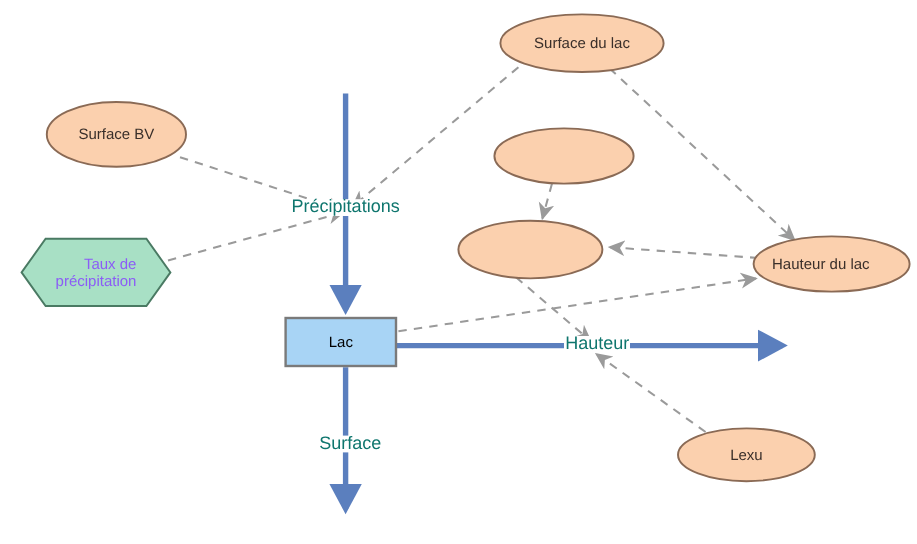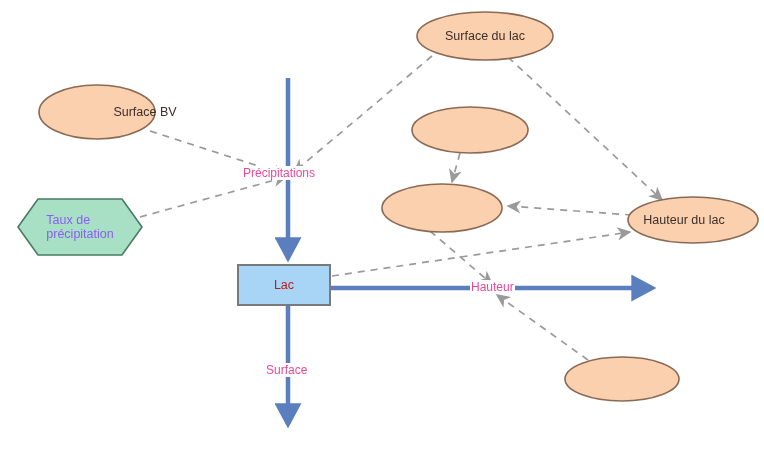--- a/index.html
+++ b/index.html
@@ -24,41 +24,41 @@
     left: 0;
     top: 0;
     width: 764px;
     height: 453px;
   }
   .node-label {
     position: absolute;
     display: flex;
     align-items: center;
     justify-content: center;
-    text-align: left;
+    text-align: right;
     color: #3a2f2a;
     font-size: 12.5px;
     line-height: 14px;
     pointer-events: none;
     white-space: pre-line;
   }
   .flow-label {
     position: absolute;
-    color: #ec4899;
-    font-size: 12px;
+    color: #0f766e;
+    font-size: 15px;
     line-height: 14px;
     white-space: nowrap;
     background: #ffffff;
     padding: 0 1px;
   }
   .hex-label {
     color: #8b5cf6;
   }
   .rect-label {
-    color: #b91c1c;
+    color: #000000;
   }
 </style>
 </head>
 <body>
 
 <div id="canvas">
 
   <svg class="layer" viewBox="0 0 764 453">
     <defs>
       <marker id="dash-head" markerWidth="9" markerHeight="9" refX="7.5" refY="4.5" orient="auto" markerUnits="strokeWidth">
@@ -129,31 +129,32 @@
 
     <ellipse cx="442" cy="208" rx="60" ry="24" fill="#fbd0ae" stroke="#8a6a55" stroke-width="1.6"></ellipse>
 
     <ellipse cx="693" cy="220" rx="65" ry="23" fill="#fbd0ae" stroke="#8a6a55" stroke-width="1.6"></ellipse>
 
     <ellipse cx="622" cy="379" rx="57" ry="22" fill="#fbd0ae" stroke="#8a6a55" stroke-width="1.6"></ellipse>
 
     <rect x="238" y="265" width="92" height="40" fill="#a8d4f5" stroke="#7a7a7a" stroke-width="2"></rect>
   </svg>
 
-  <div class="node-label" style="left:39px;  top:98px;  width:116px; height:28px;padding-left:48px;">Surface BV</div>
+  <div class="node-label" style="left:39px;  top:98px;  width:116px; height:28px;">Surface BV</div>
 
   <div class="node-label hex-label" style="left:18px; top:206px; width:124px; height:42px;">Taux de
 précipitation</div>
 
   <div class="node-label" style="left:417px; top:22px;  width:136px; height:28px;">Surface du lac</div>
 
 
 
   <div class="node-label" style="left:628px; top:206px; width:112px; height:28px;">Hauteur du lac</div>
 
+  <div class="node-label" style="left:565px; top:365px; width:114px; height:28px;">Lexu</div>
 
   <div class="node-label rect-label" style="left:238px; top:271px; width:92px; height:28px;">Lac</div>
 
   <div class="flow-label" style="left:242px; top:166px;">Précipitations</div>
 
   <div class="flow-label" style="left:470px; top:280px;">Hauteur</div>
 
   <div class="flow-label" style="left:265px; top:363px;">Surface</div>
 
 </div>

